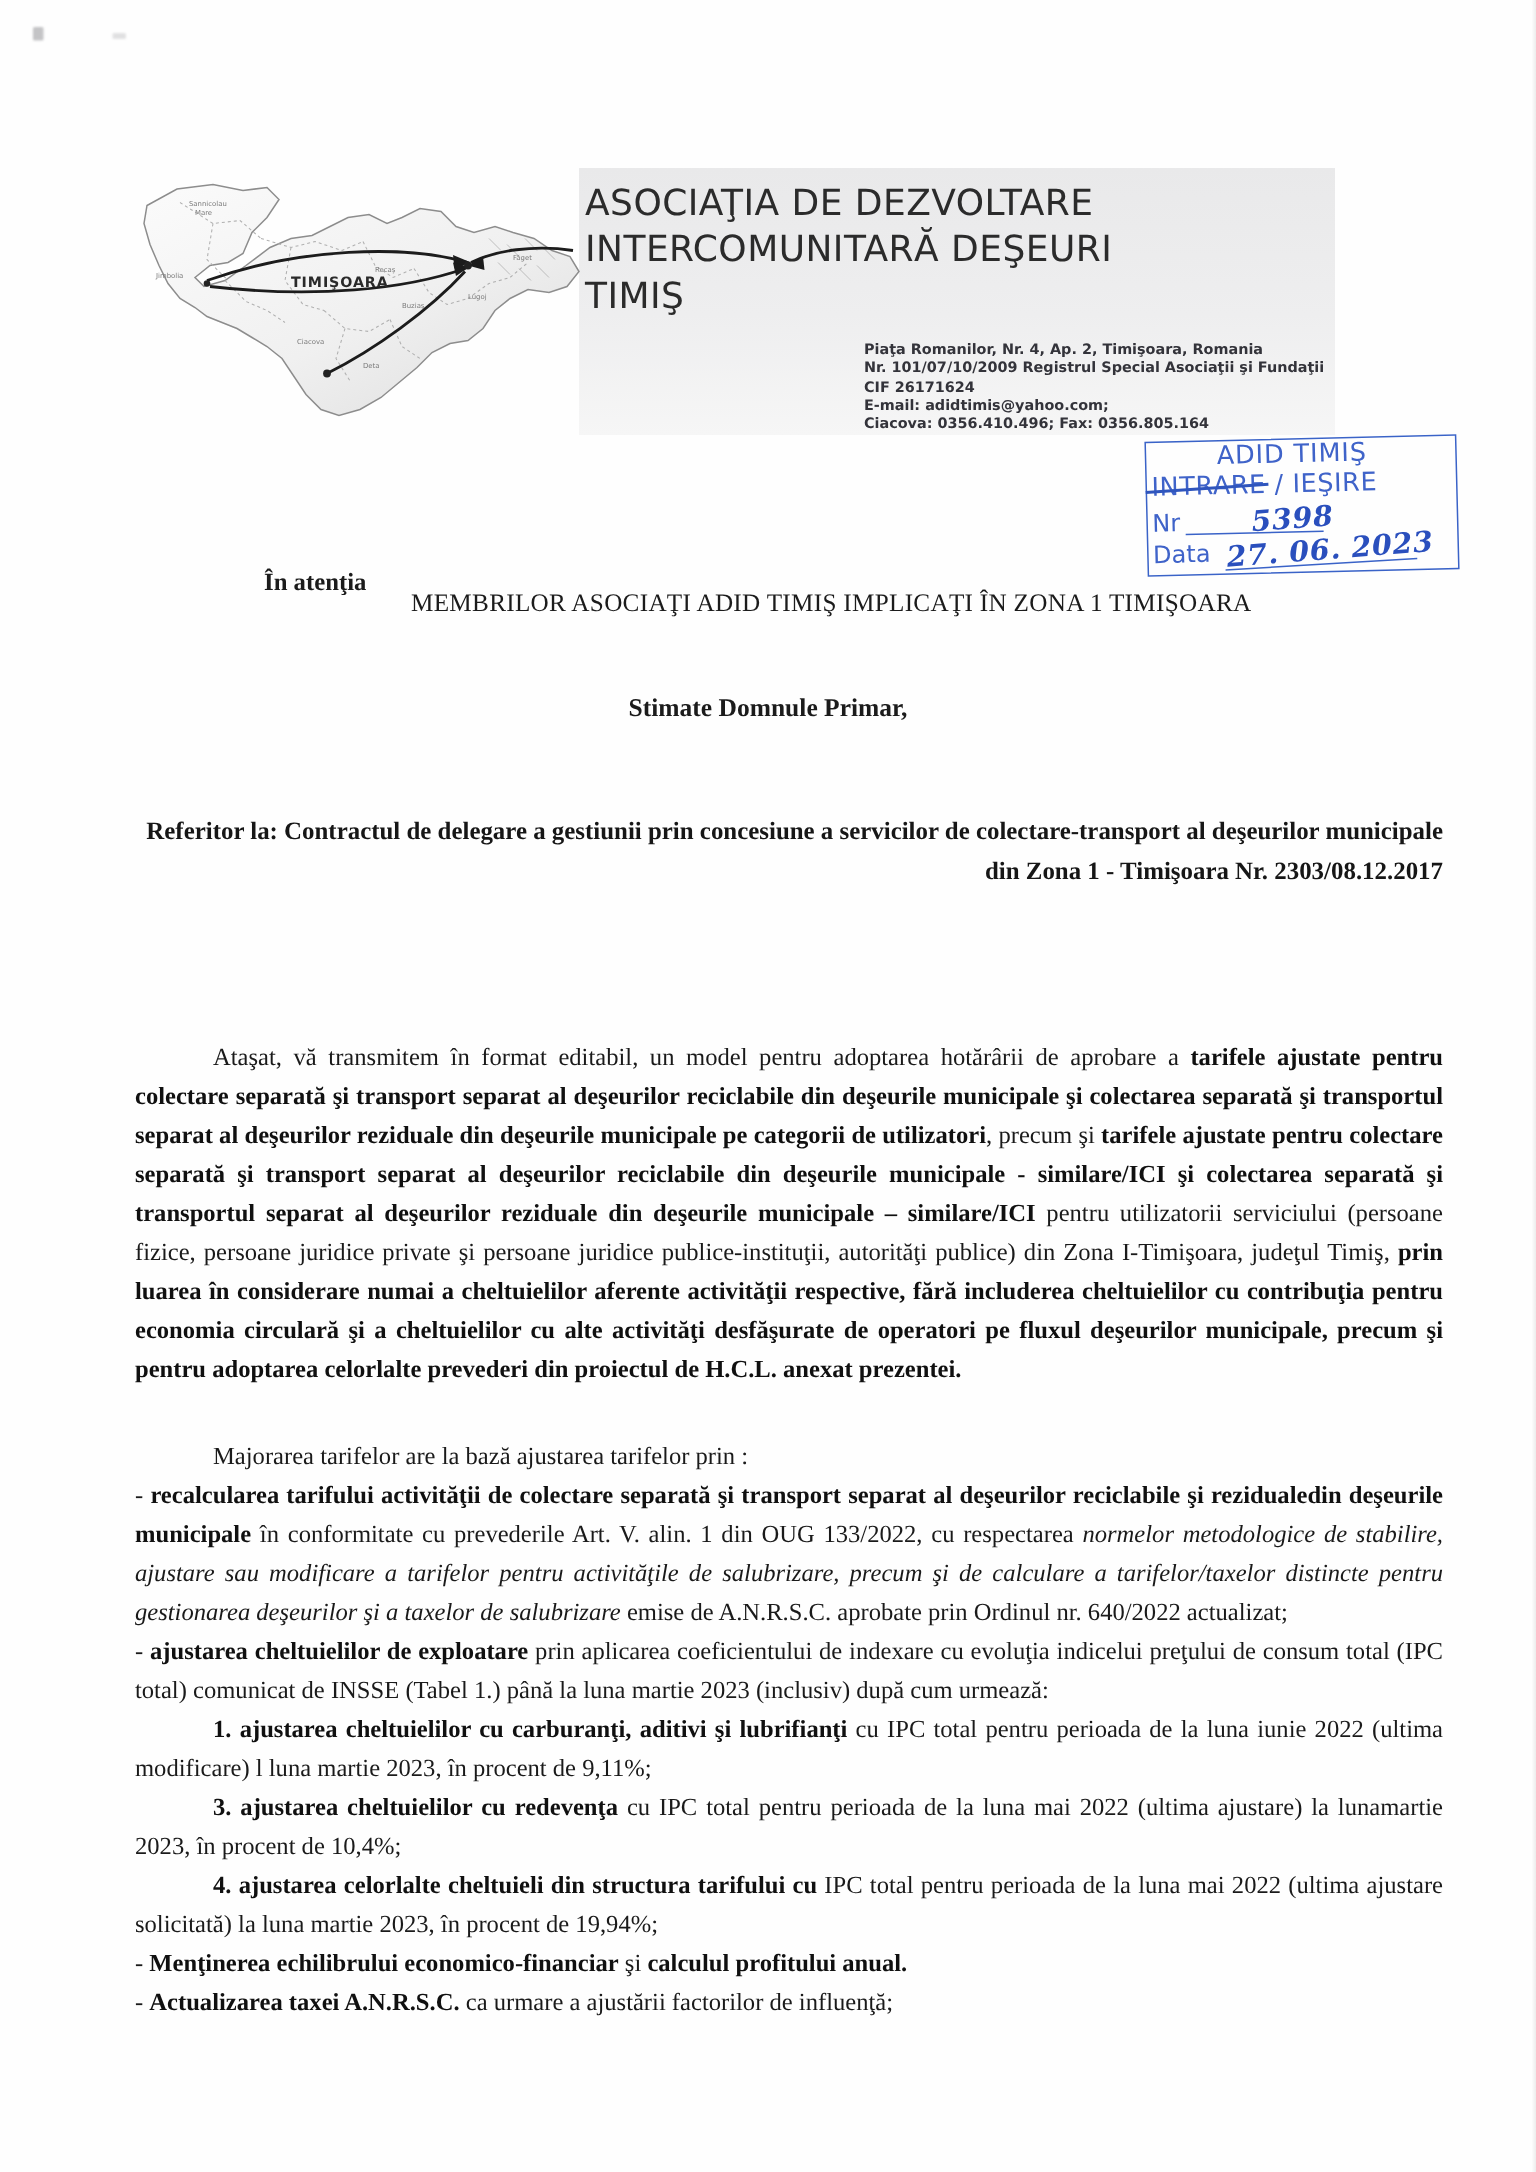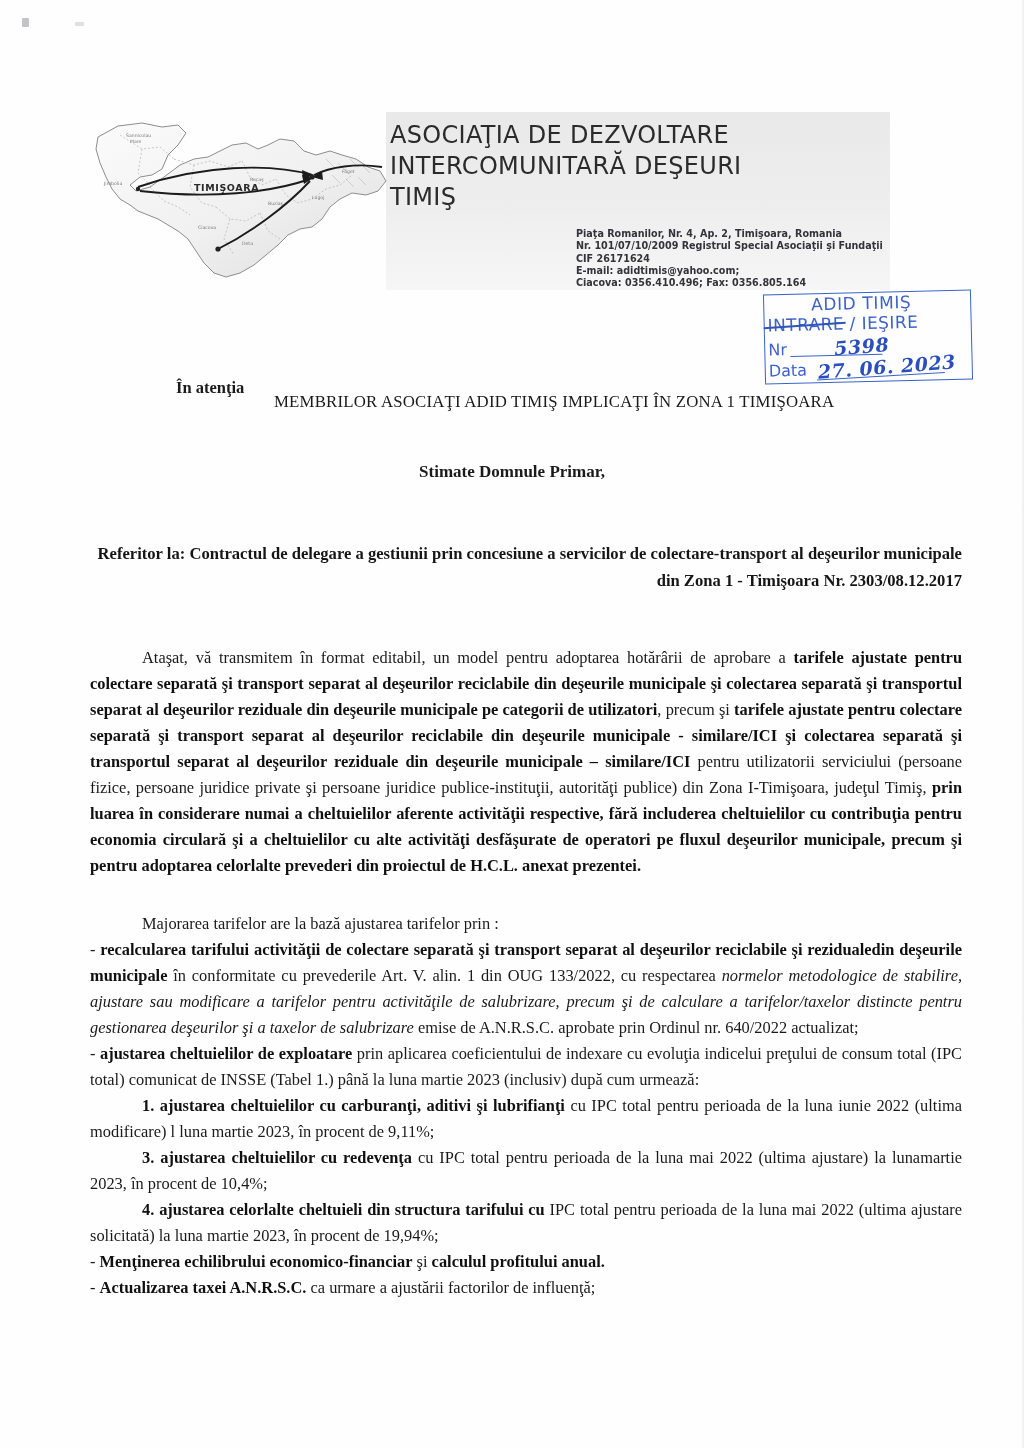--- a/index.html
+++ b/index.html
@@ -199,20 +199,21 @@
   .body-block {
     position: absolute;
     left: 90px;
     width: 872px;
     font-family: "Liberation Serif", serif;
     font-size: 16.4px;
     line-height: 1.585;
     color: #1a1a1a;
     text-align: justify;
     text-justify: inter-word;
+    margin-top: 47px;
   }
   #para1 { top: 645px; }
   #para2 { top: 911px; }
 
   .indent { display: inline-block; width: 52px; }
   b, .b { font-weight: bold; color: #101010; }
   i, .i { font-style: italic; }
 
   .list-line { text-indent: 0; }
   .num-item { text-indent: 52px; }

